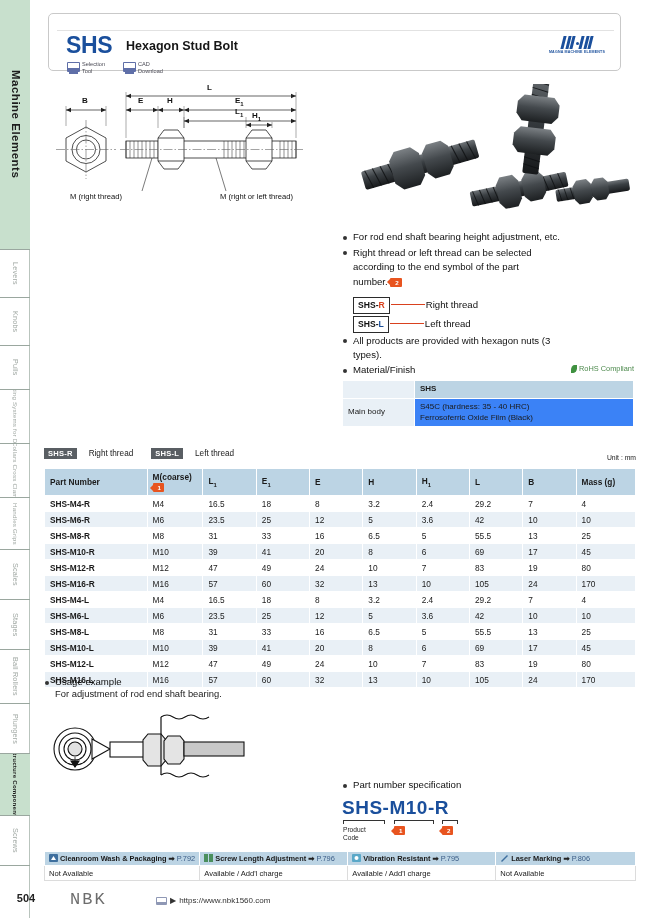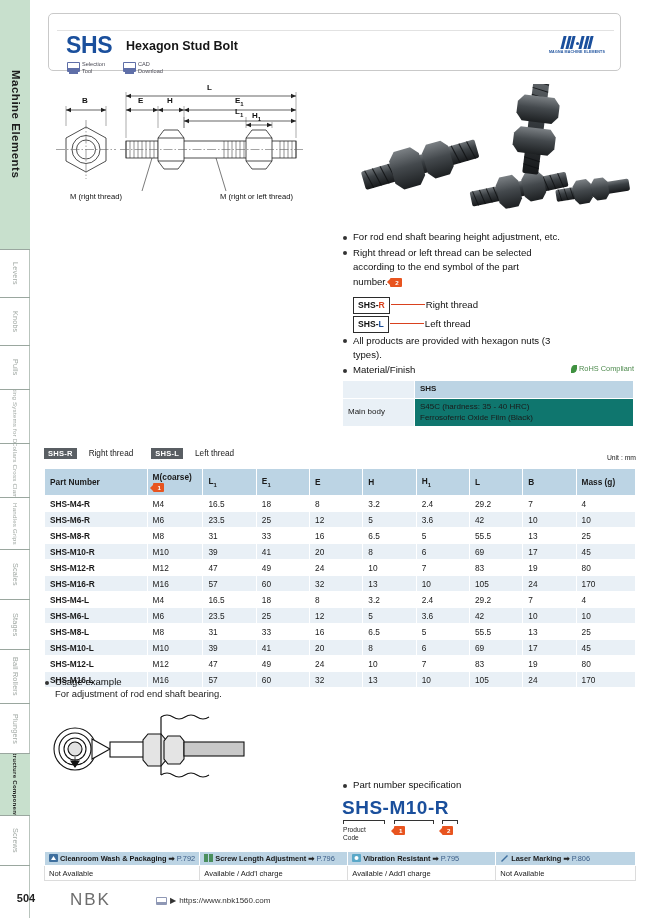--- a/index.html
+++ b/index.html
@@ -121,21 +121,21 @@
   .sec-title::before {
     content: ""; position: absolute; left: 1px; top: 4.5px;
     width: 4px; height: 4px; border-radius: 50%; background: #333;
   }
   #rohs { position: absolute; right: 0; top: 0; font-size: 7.4px; color: #4d8a4d; display: flex; align-items: center; gap: 2px; }
   .leaf { width: 6px; height: 8px; background: #3f9140; border-radius: 60% 0 60% 0; display: inline-block; }
   table.mat { width: 292px; border-collapse: collapse; margin-top: 5px; font-size: 8px; }
   table.mat td { border: 1px solid #fff; padding: 3px 5px; vertical-align: middle; line-height: 1.35; }
   table.mat .hd { background: #bcd4e4; font-weight: bold; height: 14px; }
   table.mat .lbl { background: #e9f0f6; width: 72px; }
-  table.mat .val { background: #0f766e; }
+  table.mat .val { background: #3b82f6; }
   table.mat .blank { background: #e9f0f6; }
 
   
   #spec { position: absolute; left: 14px; top: 448px; width: 592px; }
   #legend { display: flex; align-items: center; gap: 12px; font-size: 8.2px; }
   .badge {
     background: #595e63; color: #fff; font-size: 7.6px; font-weight: bold;
     padding: 1px 4px; letter-spacing: .2px;
   }
   #unit { position: absolute; right: 0; top: 6px; font-size: 6.8px; color: #222; }
@@ -177,21 +177,21 @@
     text-align: left; font-weight: bold; height: 13px; white-space: nowrap;
   }
   table.opt td { border: 1px solid #dcdcdc; border-top: none; padding: 2.5px 4px; height: 14px; background: #fff; font-size: 7.6px; }
   .opticon { display: inline-block; width: 9px; height: 8px; vertical-align: -1px; margin-right: 2px; }
   .pg { color: #3b5c86; font-weight: normal; }
   .arw { color: #222; }
 
   
   #footer { position: absolute; left: 8px; top: 888px; width: 650px; height: 30px; }
   #pgnum { position: absolute; left: 5px; top: 4px; width: 26px; text-align: center; font-size: 11px; font-weight: bold; color: #222; }
-  #nbk-word { position: absolute; left: 62px; top: 2px; font-size: 17px; letter-spacing: 2px; color: #6d6d6d; font-family: Liberation Sans, sans-serif; }
+  #nbk-word { position: absolute; left: 62px; top: 2px; font-size: 17px; letter-spacing: 2px; color: #6d6d6d; font-family: Liberation Mono, monospace; }
   #url { position: absolute; left: 148px; top: 8px; font-size: 8px; color: #333; display: flex; align-items: center; gap: 3px; }
   .urlglyph { width: 11px; height: 8px; background: #8f98b5; border-radius: 1px; position: relative; }
   .urlglyph::after { content: ""; position: absolute; left: 1px; top: 1px; width: 9px; height: 4px; background: #fff; }
 </style>
 </head>
 <body>
 
 <div id="page">
 
   <div id="sidebar">

